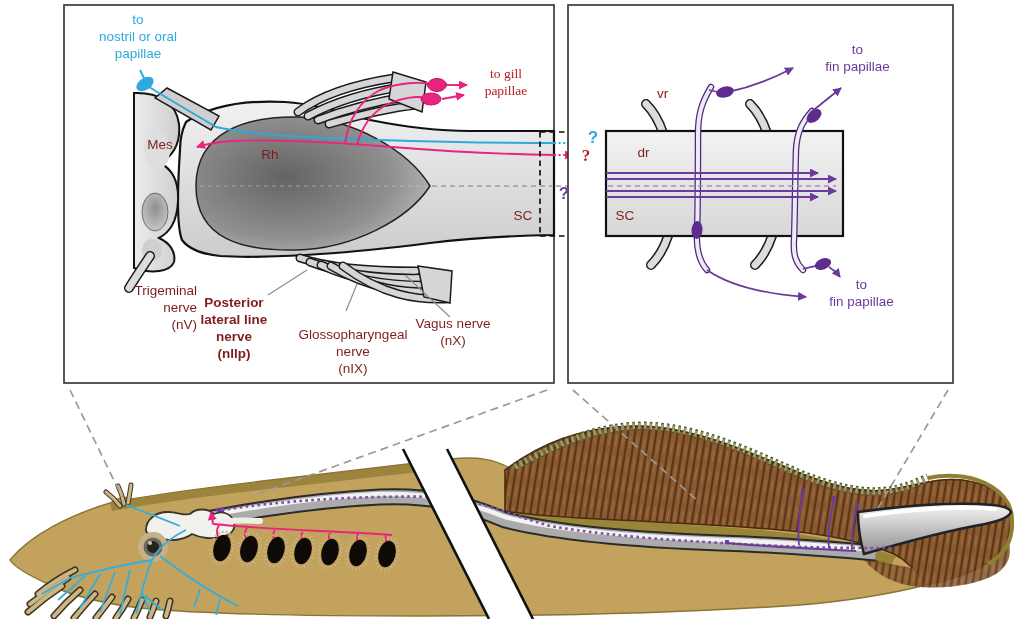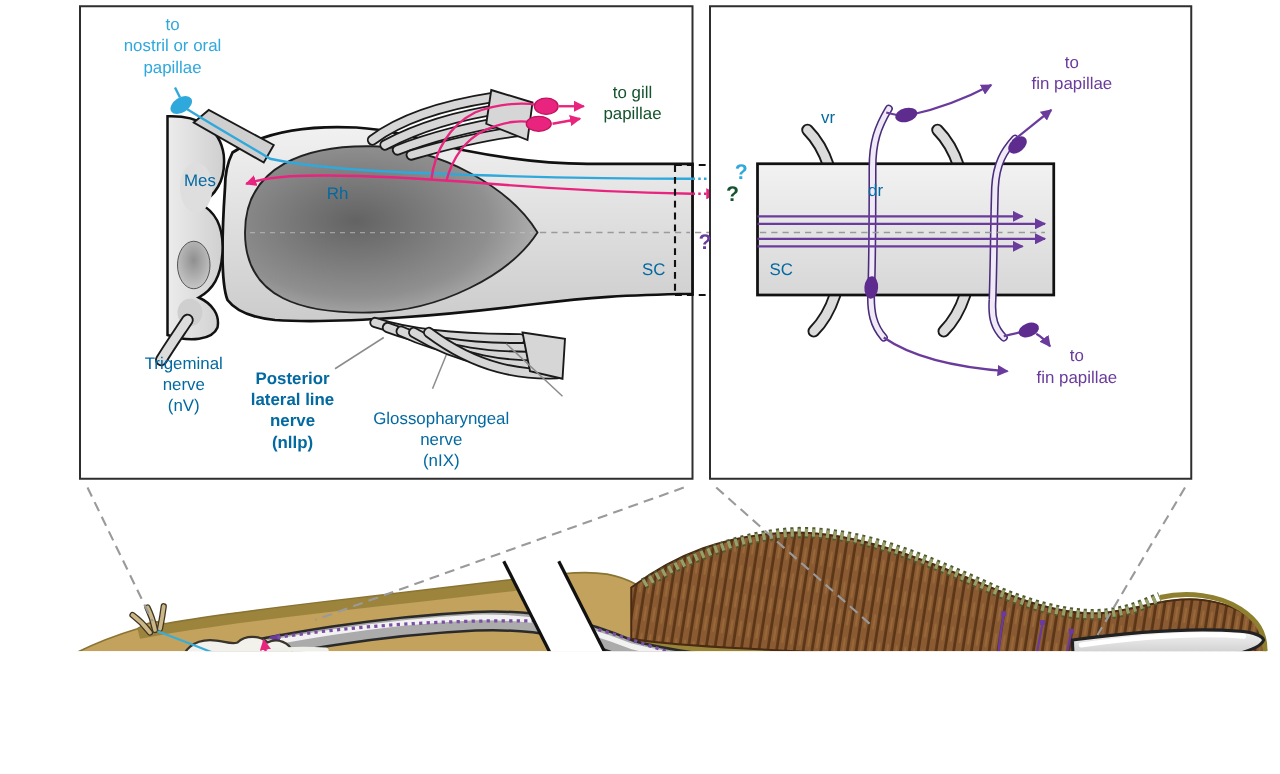--- a/index.html
+++ b/index.html
@@ -1,22 +1,22 @@
 <!DOCTYPE html>
 <html><head>
 <meta charset="utf-8">
 <style>
   html,body{margin:0;padding:0;background:#ffffff;}
-  .stage{position:relative;width:1024px;height:521px;background:#fff;overflow:hidden;
+  .stage{position:relative;width:1024px;height:619px;background:#fff;overflow:hidden;
          font-family:"Liberation Sans",sans-serif;}
   .stage svg{position:absolute;left:0;top:0;}
-  .lbl{position:absolute;font:13.5px/1.25 "Liberation Sans",sans-serif;color:#0369a1;
+  .lbl{position:absolute;font:13.5px/1.25 "Liberation Sans",sans-serif;color:#7f1d1d;
        text-align:center;white-space:pre-line;pointer-events:none;}
   .cy{color:#2FA8DC;}
-  .pk{color:#14532d;}
+  .pk{color:#b91c1c;font-family:Liberation Serif, serif;}
   .pu{color:#6A3B9C;}
   .q{font-weight:bold;font-size:17px;line-height:1;}
   
   .panelBox{fill:#ffffff;stroke:#2e2e2e;stroke-width:1.6;}
   .bladeO{stroke:#1a1a1a;stroke-width:9;fill:none;stroke-linecap:round;}
   .bladeF{stroke:#d6d6d6;stroke-width:6;fill:none;stroke-linecap:round;}
   .stubO{stroke:#1a1a1a;stroke-width:10;fill:none;stroke-linecap:round;}
   .stubF{stroke:#dcdcdc;stroke-width:7;fill:none;stroke-linecap:round;}
   .trackO{stroke:#4A2C7C;stroke-width:6.5;fill:none;stroke-linecap:round;}
   .trackF{stroke:#EFEAF6;stroke-width:4;fill:none;stroke-linecap:round;}
@@ -350,34 +350,36 @@
 </svg>
 
 <div class="lbl cy" style="left:78px;top:12px;width:120px;">to
 nostril or oral
 papillae</div>
 <div class="lbl pk" style="left:460px;top:66px;width:92px;">to gill
 papillae</div>
 <div class="lbl" style="left:130px;top:137px;width:60px;">Mes</div>
 <div class="lbl" style="left:245px;top:147px;width:50px;">Rh</div>
 <div class="lbl" style="left:498px;top:208px;width:50px;">SC</div>
-<div class="lbl" style="left:97px;top:283px;width:100px;">Trigeminal
+<div class="lbl" style="left:97px;top:283px;width:100px;text-align:right;">Trigeminal
 nerve
 (nV)</div>
 <div class="lbl" style="left:184px;top:295px;width:100px;font-weight:bold;">Posterior
 lateral line
 nerve
 (nllp)</div>
 <div class="lbl" style="left:278px;top:311px;width:150px;margin-top:16px;">Glossopharyngeal
 nerve
 (nIX)</div>
+<div class="lbl" style="left:398px;top:316px;width:110px;">Vagus nerve
+(nX)</div>
 <div class="lbl cy q" style="left:583px;top:129px;width:20px;">?</div>
 <div class="lbl pk q" style="left:576px;top:147px;width:20px;">?</div>
 <div class="lbl pu q" style="left:554px;top:185px;width:20px;">?</div>
 <div class="lbl" style="left:640px;top:86px;width:45px;">vr</div>
-<div class="lbl" style="left:678px;top:145px;width:45px;">dr</div>
+<div class="lbl" style="left:621px;top:145px;width:45px;">dr</div>
 <div class="lbl" style="left:600px;top:208px;width:50px;">SC</div>
 <div class="lbl pu" style="left:800px;top:42px;width:115px;">to
 fin papillae</div>
 <div class="lbl pu" style="left:804px;top:277px;width:115px;">to
 fin papillae</div>
 
 </div>
 
 </body></html>

